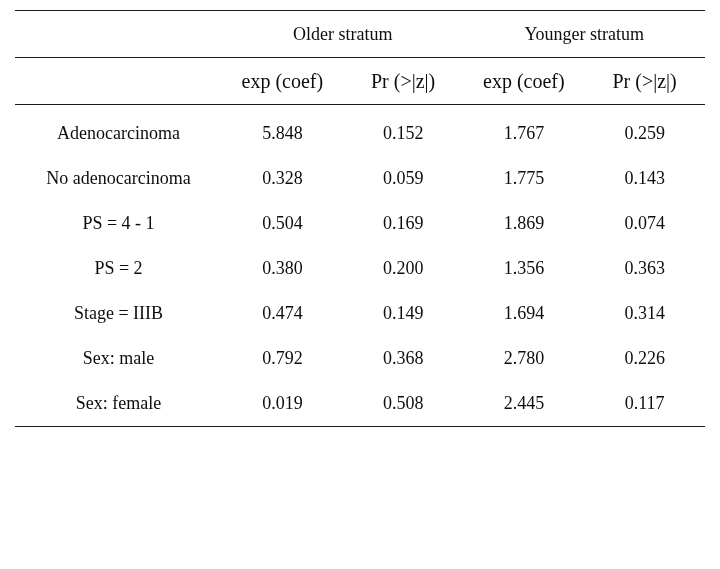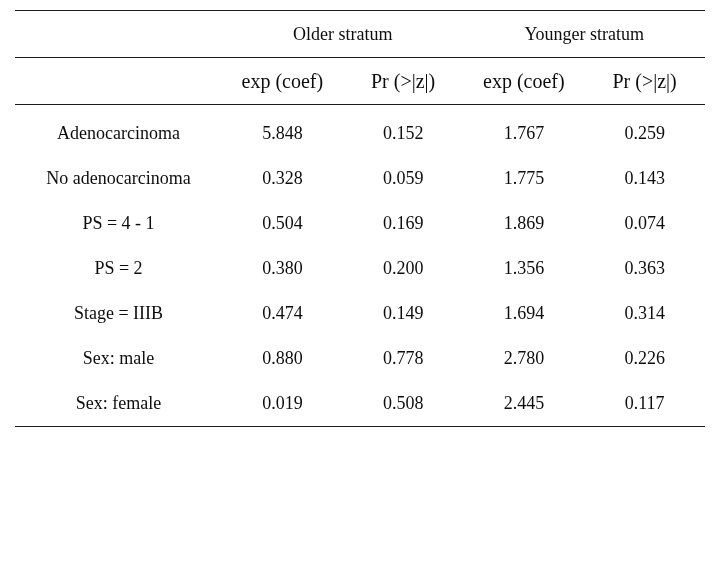--- a/index.html
+++ b/index.html
@@ -139,22 +139,22 @@
         <td class="rowlabel">Stage = IIIB</td>
         <td>0.474</td>
         <td>0.149</td>
         <td>1.694</td>
         <td>0.314</td>
       </tr>
 
 
       <tr class="data-row">
         <td class="rowlabel">Sex: male</td>
-        <td>0.880</td>
-        <td>0.778</td>
+        <td>0.792</td>
+        <td>0.368</td>
         <td>2.780</td>
         <td>0.226</td>
       </tr>
 
       <tr class="data-row">
         <td class="rowlabel">Sex: female</td>
         <td>0.019</td>
         <td>0.508</td>
         <td>2.445</td>
         <td>0.117</td>

